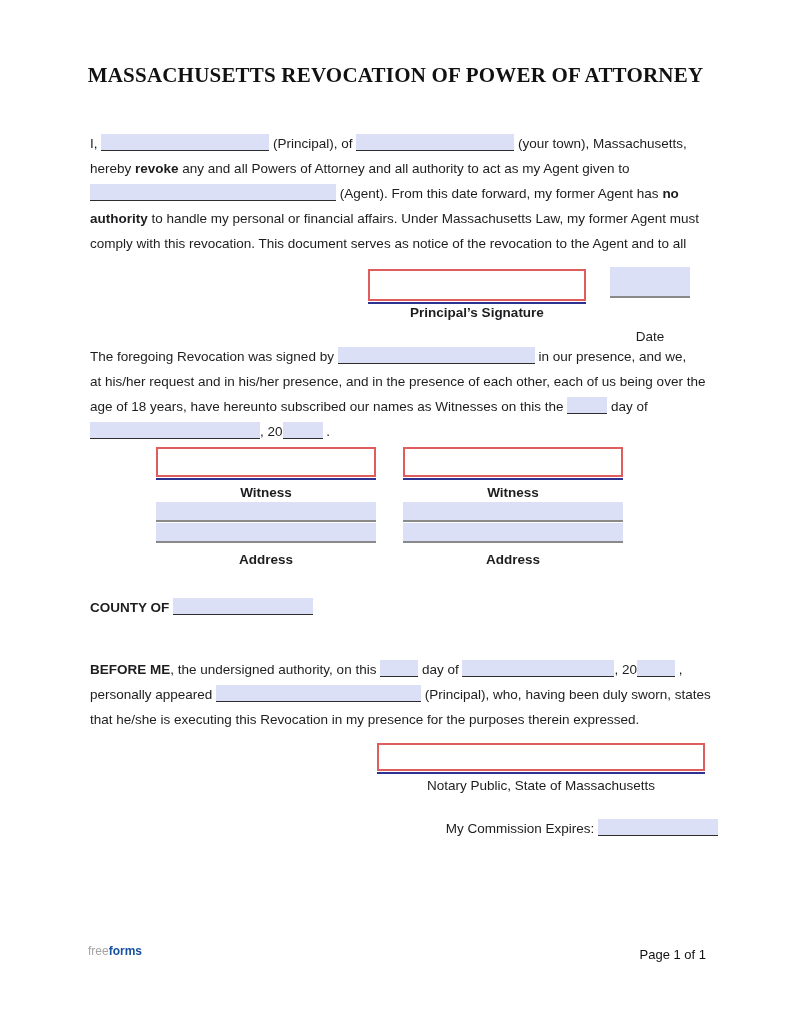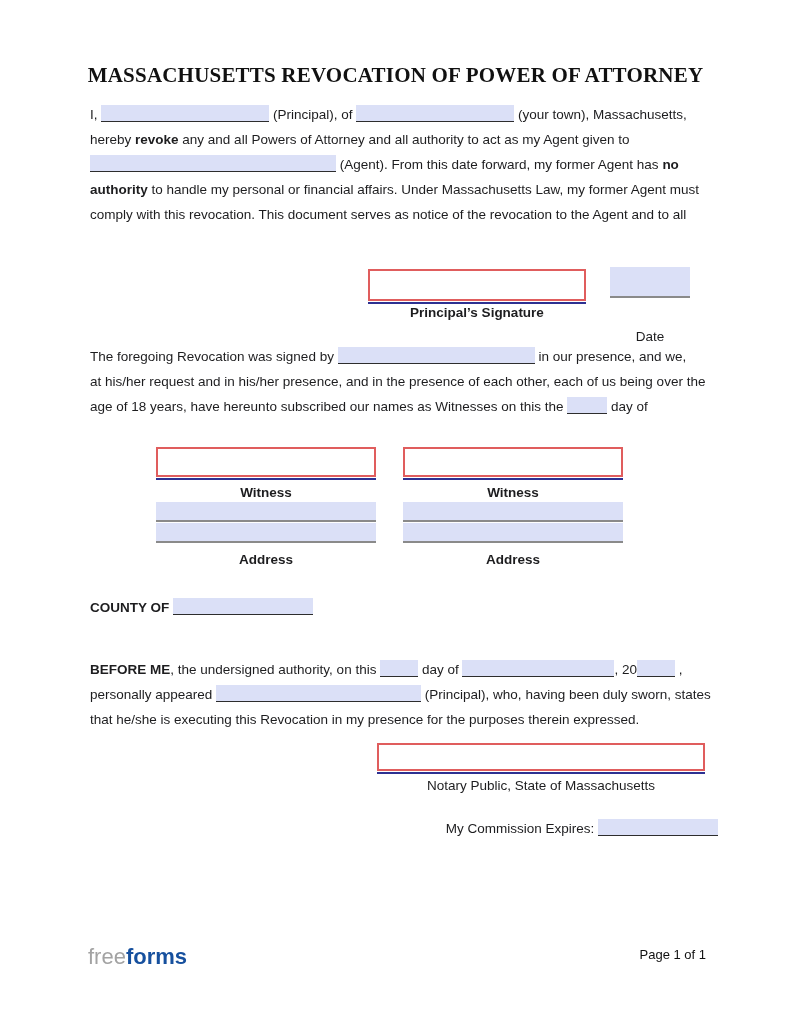--- a/index.html
+++ b/index.html
@@ -30,52 +30,53 @@
     height:16px;
     vertical-align:-3px;
   }
   
   .sigwrap{border-bottom:2.5px solid #2d3192;padding-bottom:1px;}
   .sigbox{border:2px solid #e05d5d;background:#ffffff;}
   
   .grayfld{background:#dbe0f7;border-bottom:2px solid #8a8a8a;}
   .lbl{font-size:13.5px;text-align:center;}
   .lbl.b{font-weight:700;}
-  .footer-brand{font-size:22px;letter-spacing:0;text-align:right;}
+  .footer-brand{font-size:12px;letter-spacing:0;text-align:right;}
   .brand-free{color:#a3a3a3;font-weight:400;}
   .brand-forms{color:#16509e;font-weight:700;}
   .pagenum{font-size:13px;color:#111;margin-left:31px;}
 </style>
 </head>
 <body>
 
 <div class="page">
 
   <div class="abs title" style="top:63px;left:0;">MASSACHUSETTS REVOCATION OF POWER OF ATTORNEY</div>
 
-  <div class="abs para" style="top:102px;left:90px;">
+  <div class="abs para" style="top:131px;left:90px;">
     <div class="line"><span>I, </span><span class="fld" style="width:168px;"></span><span> (Principal), of </span><span class="fld" style="width:158px;"></span><span> (your town), Massachusetts,</span></div>
     <div class="line"><span>hereby </span><span class="b">revoke</span><span> any and all Powers of Attorney and all authority to act as my Agent given to</span></div>
     <div class="line"><span class="fld" style="width:246px;"></span><span> (Agent). From this date forward, my former Agent has </span><span class="b">no</span></div>
     <div class="line"><span class="b">authority</span><span> to handle my personal or financial affairs. Under Massachusetts Law, my former Agent must</span></div>
     <div class="line">comply with this revocation. This document serves as notice of the revocation to the Agent and to all</div>
   </div>
 
   <div class="abs sigwrap" style="top:269px;left:368px;width:218px;">
     <div class="sigbox" style="height:28px;"></div>
   </div>
   <div class="abs lbl b" style="top:305px;left:368px;width:218px;">Principal’s Signature</div>
 
   <div class="abs grayfld" style="top:267px;left:610px;width:80px;height:29px;"></div>
   <div class="abs lbl" style="top:305px;left:610px;width:80px;margin-top:24px;">Date</div>
 
   <div class="abs para" style="top:344px;left:90px;">
     <div class="line"><span>The foregoing Revocation was signed by </span><span class="fld" style="width:197px;"></span><span> in our presence, and we,</span></div>
     <div class="line">at his/her request and in his/her presence, and in the presence of each other, each of us being over the</div>
     <div class="line"><span>age of 18 years, have hereunto subscribed our names as Witnesses on this the </span><span class="fld" style="width:40px;"></span><span> day of</span></div>
+    <div class="line"><span class="fld" style="width:170px;"></span><span>, 20</span><span class="fld" style="width:40px;"></span><span> .</span></div>
   </div>
 
   <div class="abs sigwrap" style="top:447px;left:156px;width:220px;">
     <div class="sigbox" style="height:26px;"></div>
   </div>
   <div class="abs sigwrap" style="top:447px;left:403px;width:220px;">
     <div class="sigbox" style="height:26px;"></div>
   </div>
   <div class="abs lbl b" style="top:485px;left:156px;width:220px;">Witness</div>
   <div class="abs lbl b" style="top:485px;left:403px;width:220px;">Witness</div>

